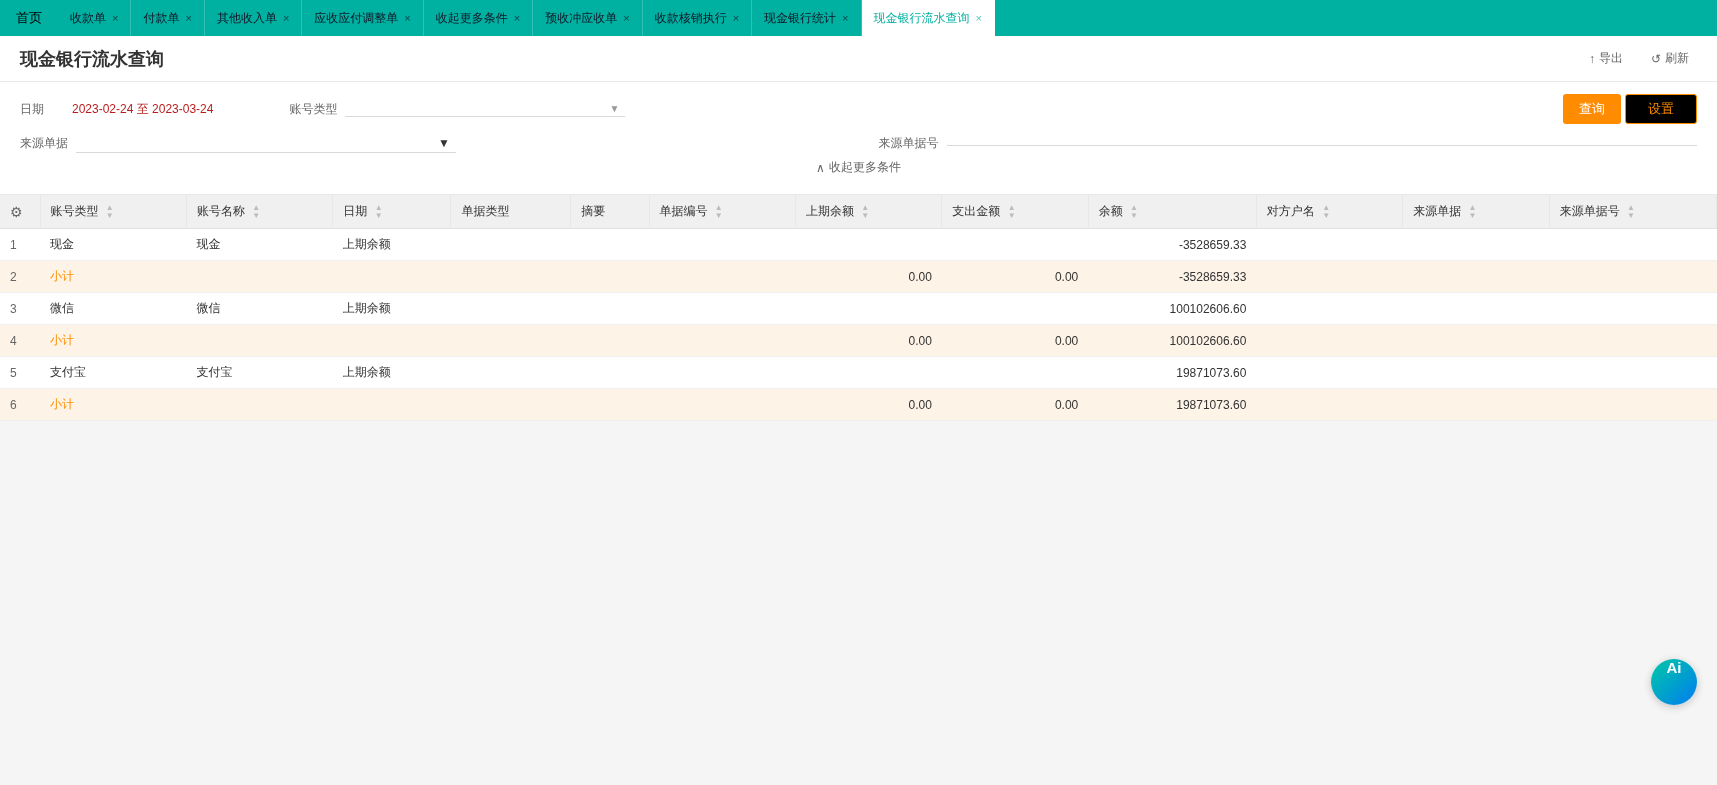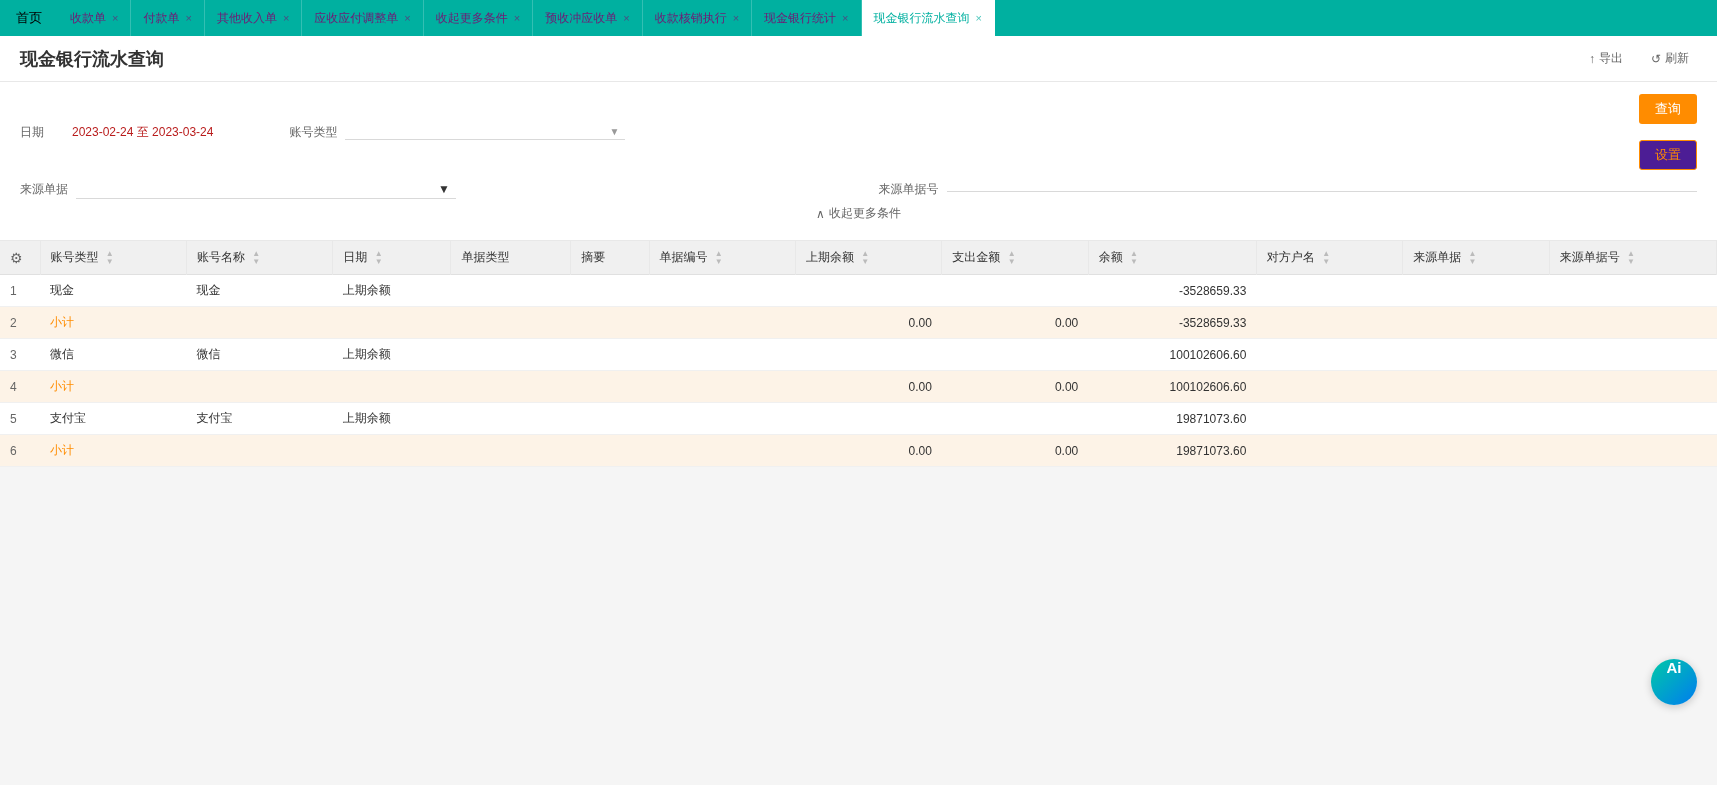--- a/index.html
+++ b/index.html
@@ -21,21 +21,21 @@
       cursor: pointer;
       height: 100%;
       display: flex;
       align-items: center;
     }
     .top-nav .tab-item {
       display: flex;
       align-items: center;
       padding: 0 12px;
       height: 100%;
-      color: #701a75;
+      color: #0f172a;
       font-size: 12px;
       cursor: pointer;
       white-space: nowrap;
       border-right: 1px solid rgba(255,255,255,0.2);
     }
     .top-nav .tab-item.active {
       background: #fff;
       color: #00b0a0;
     }
     .top-nav .tab-item .close-btn {
@@ -142,24 +142,24 @@
     .query-btn {
       background: #ff8c00;
       color: #fff;
       border: none;
       padding: 6px 16px;
       font-size: 13px;
       cursor: pointer;
       border-radius: 3px;
     }
     .setting-btn {
-      background: #4c1d95;
+      background: #000000;
       color: #ff8c00;
       border: 1px solid #ff8c00;
-      padding: 5px 14px;
+      padding: 5px 22px;
       font-size: 13px;
       cursor: pointer;
       border-radius: 3px;
     }
     .filter-row2 {
       display: flex;
       align-items: center;
       gap: 40px;
     }
     .source-select {
@@ -327,21 +327,21 @@
 
     <div style="display:flex; align-items:center; gap:8px; margin-left:60px; flex:1;">
       <span class="filter-label">账号类型</span>
       <div class="select-box" style="min-width:280px;">
         <span style="color:#ccc;"></span>
         <span class="arrow">▼</span>
       </div>
     </div>
 
 
-    <div style="display:flex; flex-direction:column; gap:16px;margin-left:36px;">
+    <div style="display:flex; flex-direction:row; gap:4px;margin-left:36px;">
       <button class="query-btn">查询</button>
       <button class="setting-btn">设置</button>
     </div>
   </div>
 
   <div class="filter-row2">
     <div style="display:flex; align-items:center; gap:8px; flex:1;">
       <span class="filter-label">来源单据</span>
       <div class="source-select" style="min-width:380px;">
         <span style="color:#ccc;"></span>

